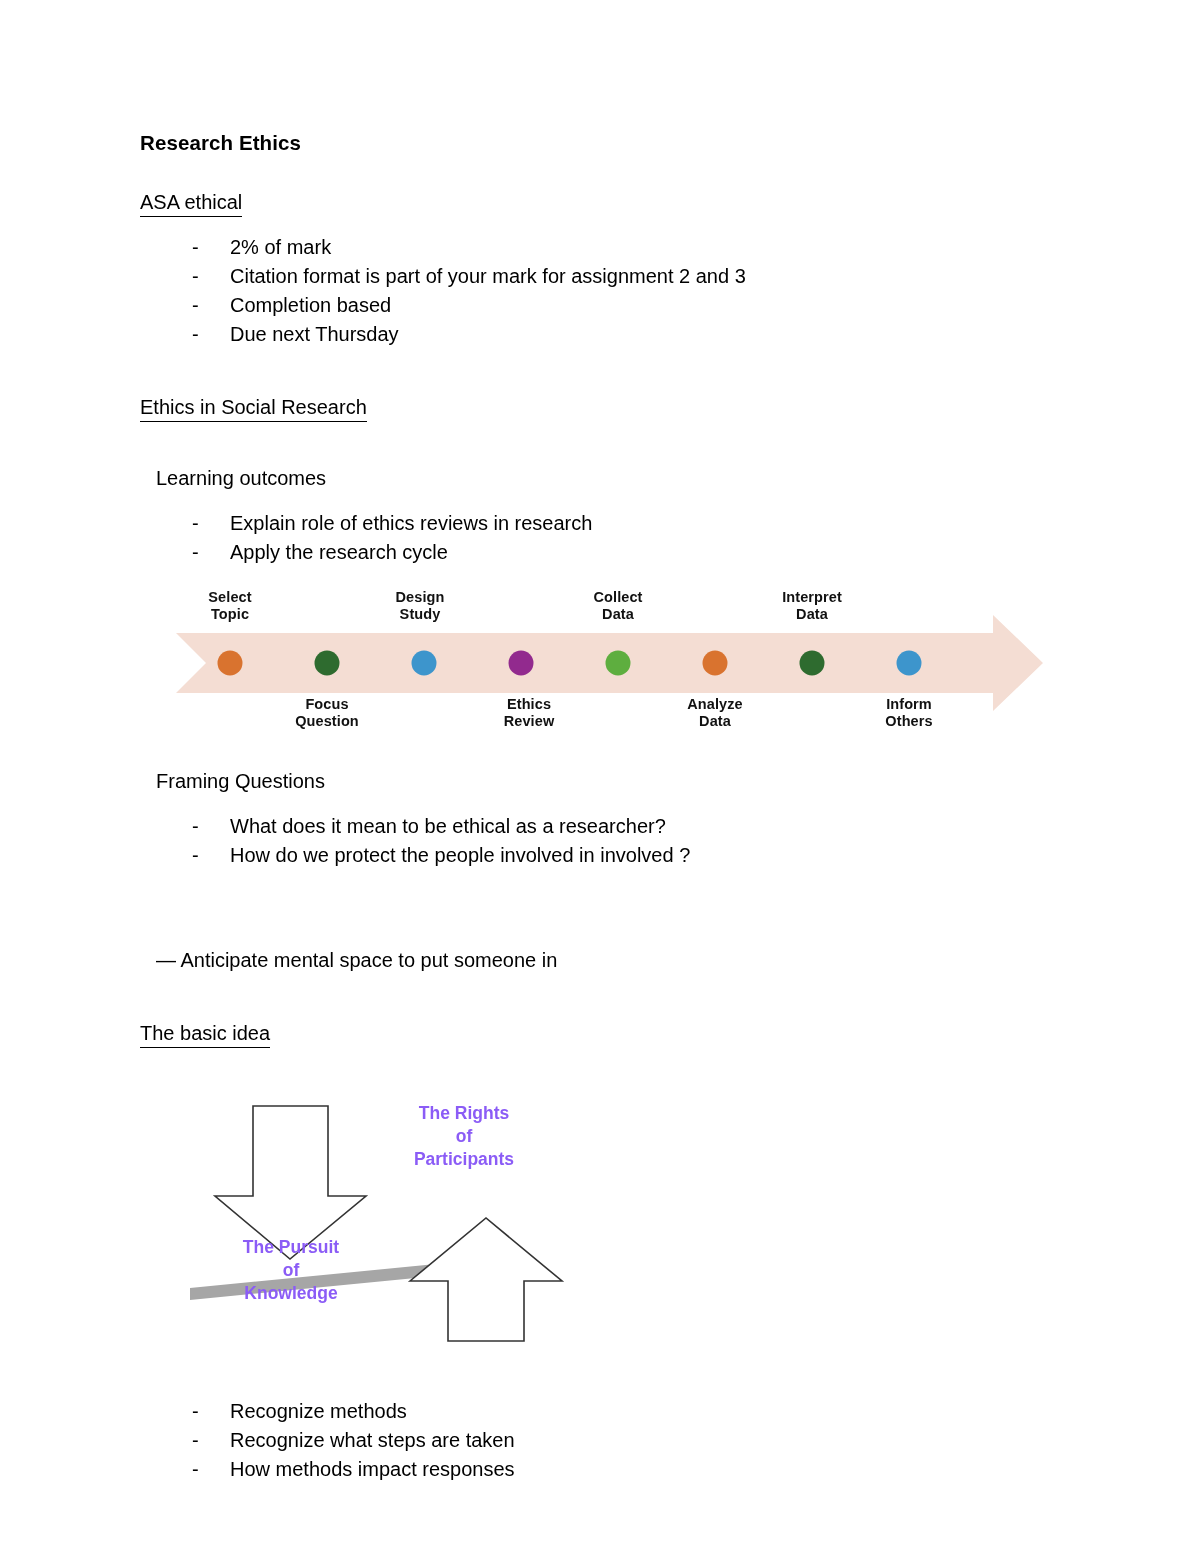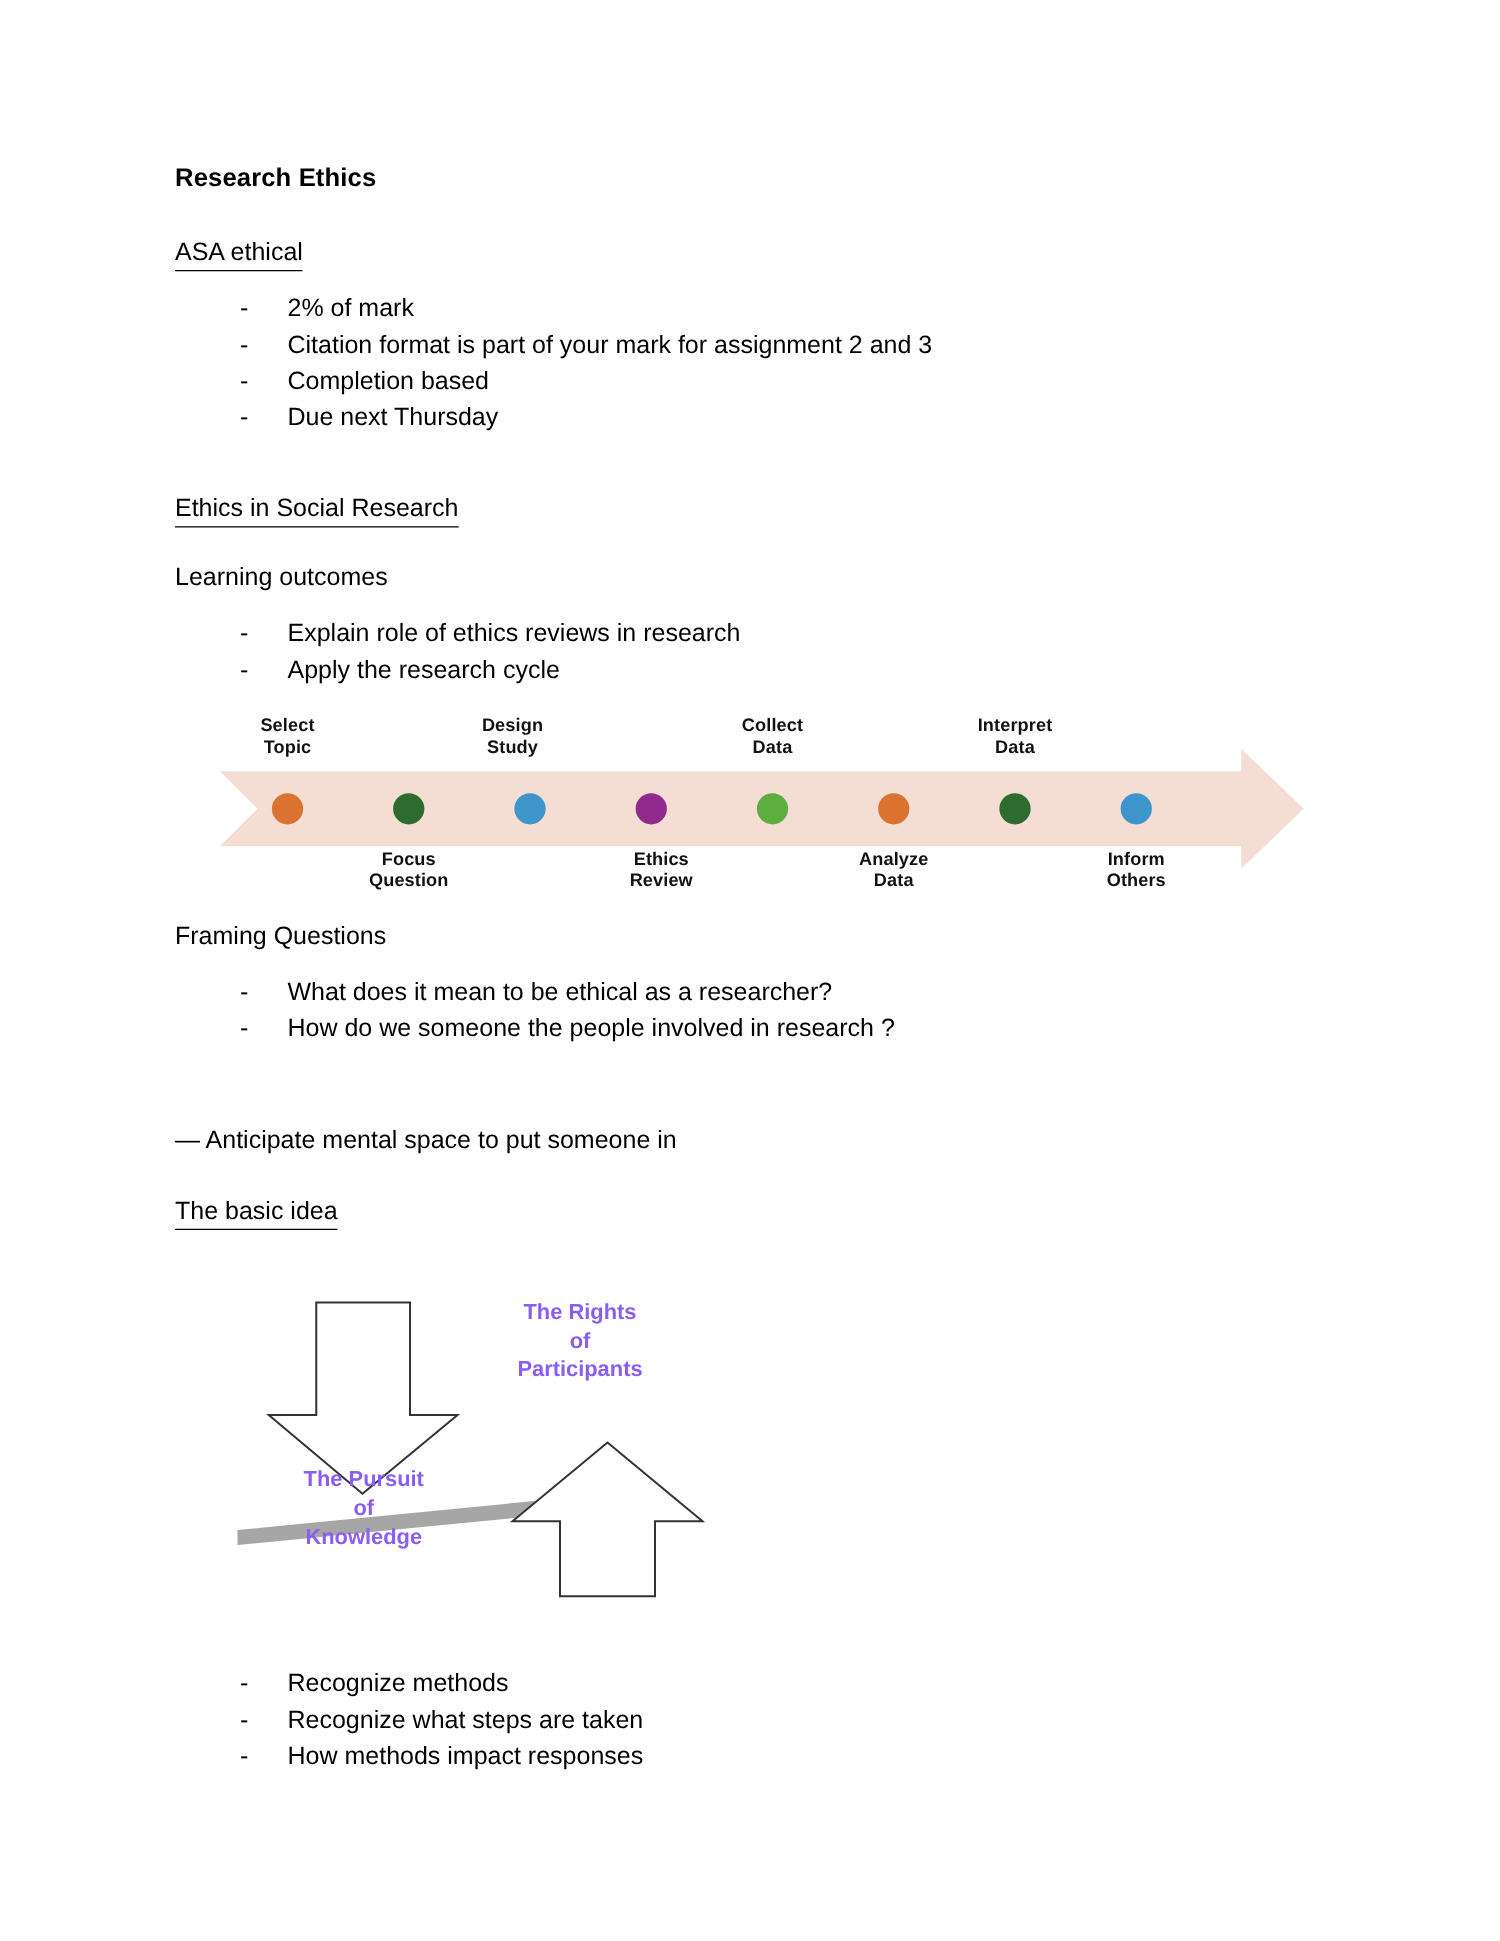--- a/index.html
+++ b/index.html
@@ -50,21 +50,21 @@
     display: inline-block;
     border-bottom: 1.4px solid #000;
     padding-bottom: 1px;
   }
 
   .section-heading-wrap { margin: 0 0 6px 0; }
 
   .plain-line {
     font-size: 20px;
     line-height: 1.45;
-    margin: 0;
+    margin: 16px;
   }
 
   ul.dash-list {
     list-style: none;
     margin: 16px;
     padding: 0;
   }
   ul.dash-list > li {
     position: relative;
     font-size: 20px;
@@ -177,21 +177,21 @@
       </svg>
 
       <div class="cycle-label top" style="left:25px;">
         <span>Select</span>
         <span>Topic</span>
       </div>
       <div class="cycle-label bottom" style="left:122px;">
         <span>Focus</span>
         <span>Question</span>
       </div>
-      <div class="cycle-label top" style="left:205px;">
+      <div class="cycle-label top" style="left:215px;">
         <span>Design</span>
         <span>Study</span>
       </div>
       <div class="cycle-label bottom" style="left:324px;">
         <span>Ethics</span>
         <span>Review</span>
       </div>
       <div class="cycle-label top" style="left:413px;">
         <span>Collect</span>
         <span>Data</span>
@@ -206,21 +206,21 @@
       </div>
       <div class="cycle-label bottom" style="left:704px;">
         <span>Inform</span>
         <span>Others</span>
       </div>
     </div>
 
     <p class="plain-line">Framing Questions</p>
     <ul class="dash-list">
       <li>What does it mean to be ethical as a researcher?</li>
-      <li>How do we someone the people involved in research ?</li>
+      <li>How do we protect the people involved in involved ?</li>
     </ul>
 
     <div class="gap-lg"></div>
 
     <p class="plain-line">— Anticipate mental space to put someone in</p>
 
     <div class="gap-md"></div>
 
     <div class="section-heading-wrap">
       <span class="section-heading">The basic idea</span>

